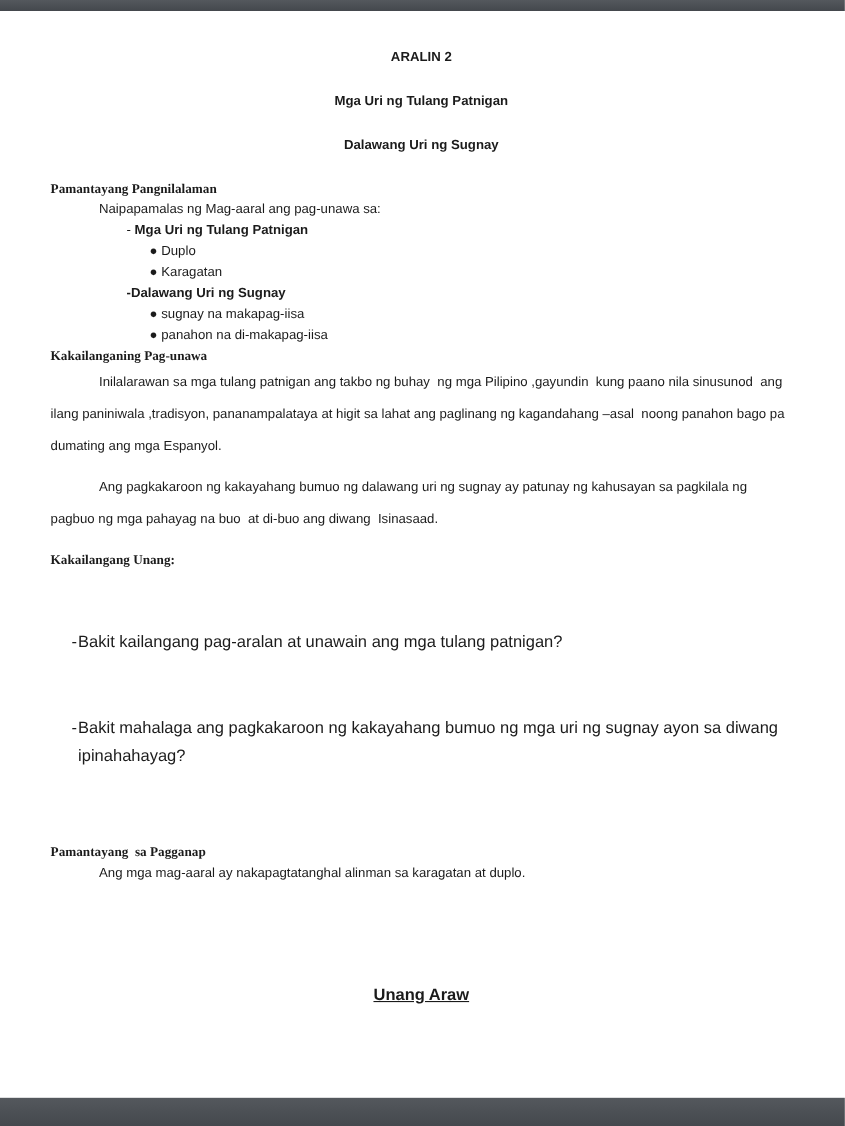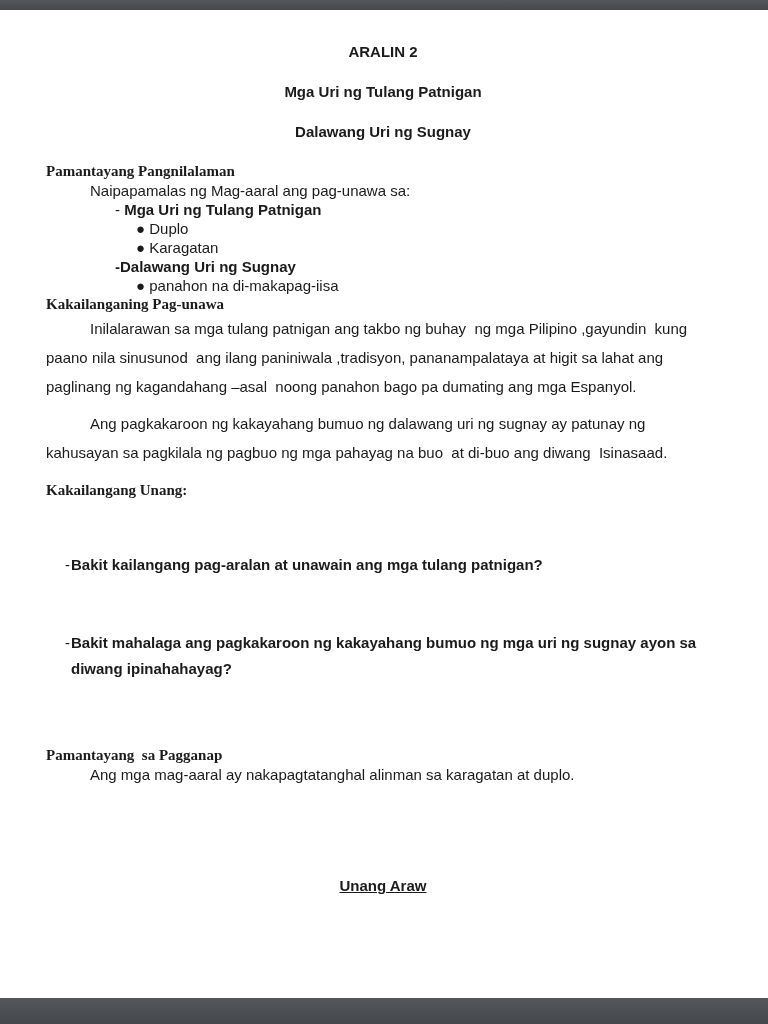--- a/index.html
+++ b/index.html
@@ -28,21 +28,21 @@
     height: 988px;
     background: #ffffff;
     box-sizing: border-box;
     padding: 32px 48px 0 46px;
     font-size: 15px;
     line-height: 19px;
   }
   .page * { white-space: pre-wrap; }
   .center { text-align: center; }
   .bold { font-weight: bold; }
-  h1, h2, h3, p, div.line { margin: 0; font-size: 15px; }
+  h1, h2, h3, p, div.line { margin: 0; font-size: 12px; }
   .block { margin-bottom: 21px; }
   .indent-1 { padding-left: 44px; }
   .indent-2 { padding-left: 69px; }
   .indent-3 { padding-left: 90px; }
   .para {
     line-height: 29px;
     margin-bottom: 8px;
     text-indent: 44px;
     text-align: left;
   }
@@ -54,21 +54,21 @@
   .q-item {
     display: flex;
     align-items: flex-start;
   }
   .q-dash {
     width: 25px;
     padding-left: 19px;
     box-sizing: border-box;
     flex: 0 0 25px;
   }
-  .q-text { flex: 1; font-weight: bold; }
+  .q-text { flex: 1; }
   .section-title { font-weight: bold; font-family: Liberation Serif, serif; }
   .footer-heading {
     margin-top: 92px;
     text-align: center;
     font-weight: bold;
     text-decoration: underline;
   }
 </style>
 </head>
 <body>
@@ -85,20 +85,21 @@
 
   <div class="line indent-1 block">Naipapamalas ng Mag-aaral ang pag-unawa sa:</div>
 
   <div class="line indent-2 block"><span>- </span><span class="bold">Mga Uri ng Tulang Patnigan</span></div>
 
   <div class="line indent-3 block">● Duplo</div>
   <div class="line indent-3 block">● Karagatan</div>
 
   <div class="line indent-2 bold block">-Dalawang Uri ng Sugnay</div>
 
+  <div class="line indent-3 block">● sugnay na makapag-iisa</div>
   <div class="line indent-3 block">● panahon na di-makapag-iisa</div>
 
   <div class="line section-title block">Kakailanganing Pag-unawa</div>
 
   <p class="para">Inilalarawan sa mga tulang patnigan ang takbo ng buhay  ng mga Pilipino ,gayundin  kung paano nila sinusunod  ang ilang paniniwala ,tradisyon, pananampalataya at higit sa lahat ang paglinang ng kagandahang –asal  noong panahon bago pa dumating ang mga Espanyol.</p>
   <p class="para no-indent-gap">Ang pagkakaroon ng kakayahang bumuo ng dalawang uri ng sugnay ay patunay ng kahusayan sa pagkilala ng pagbuo ng mga pahayag na buo  at di-buo ang diwang  Isinasaad.</p>
 
   <div class="line section-title block">Kakailangang Unang:</div>
 
   <div class="q-list">

